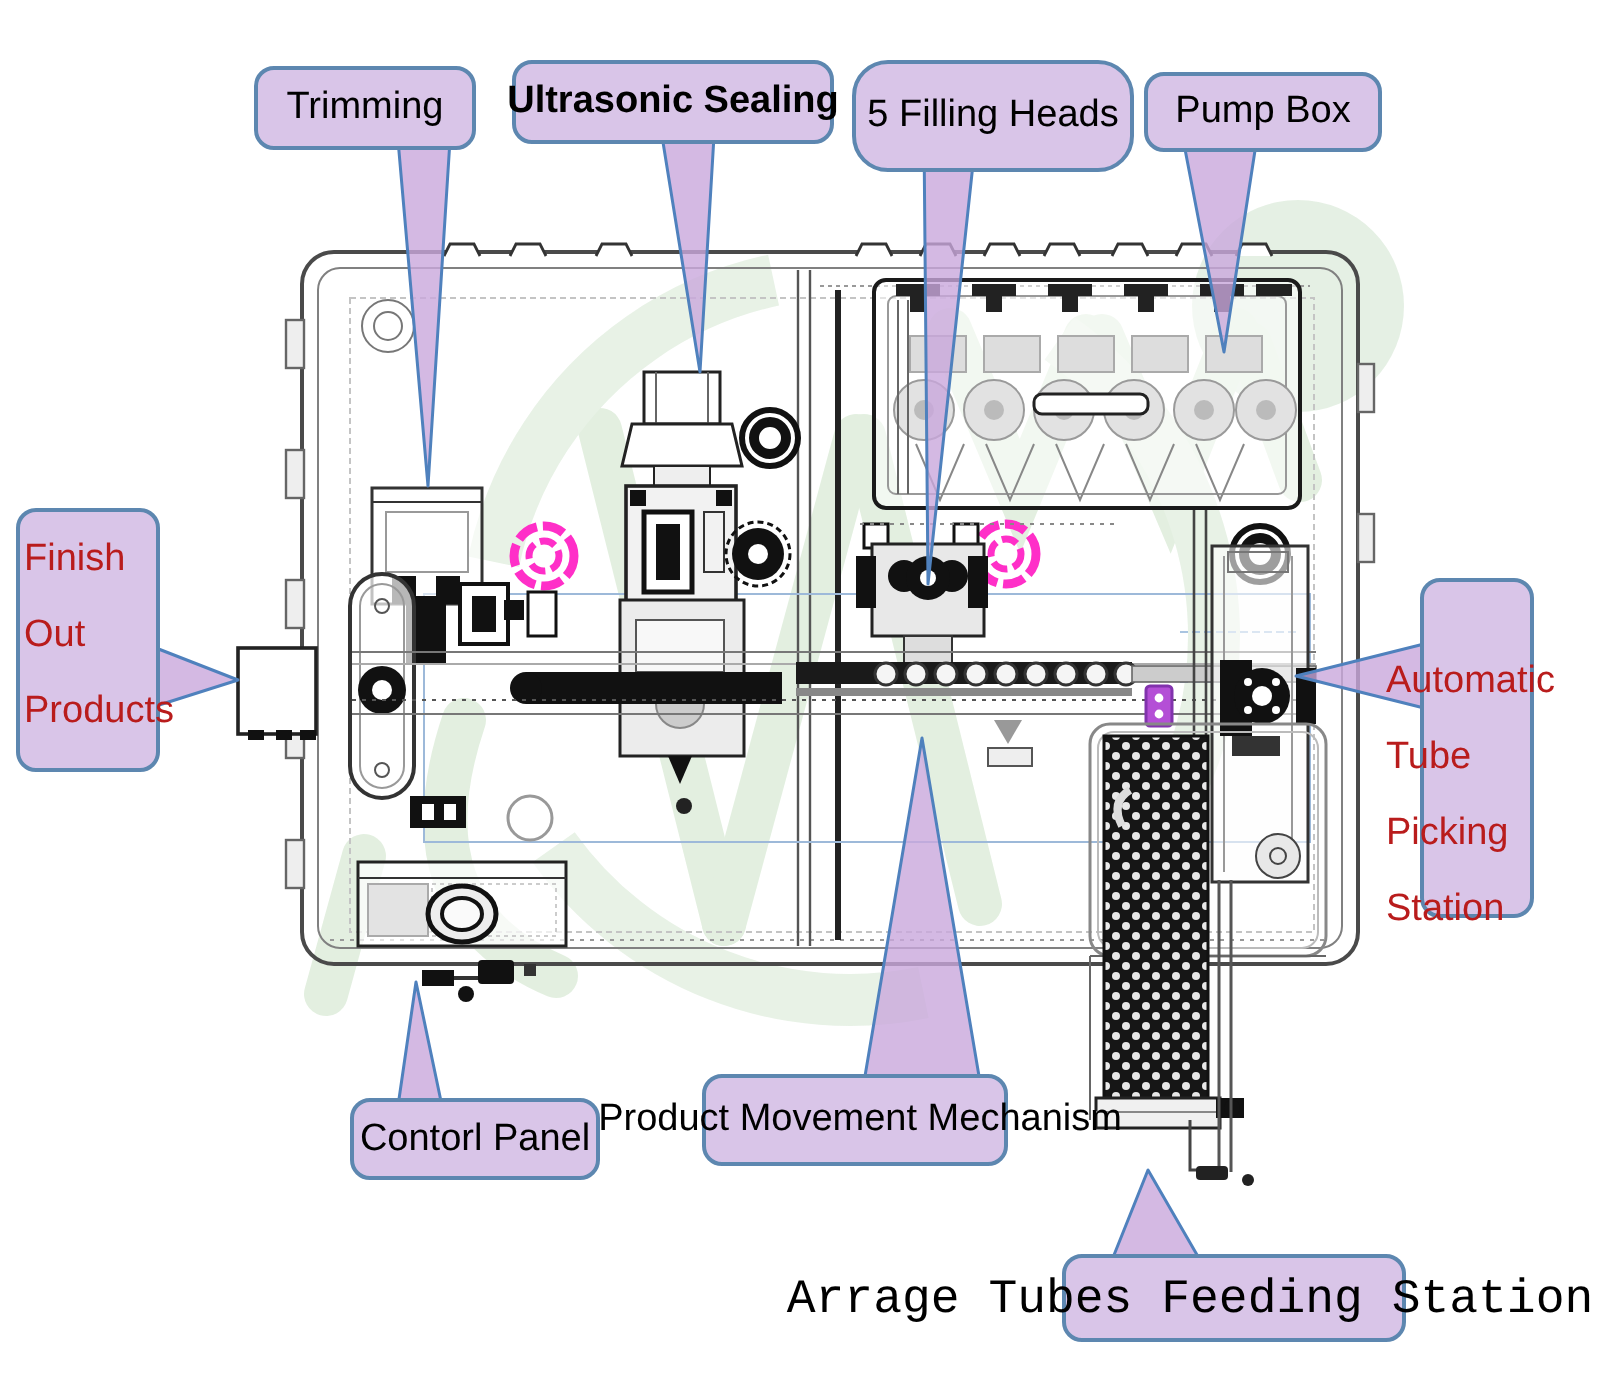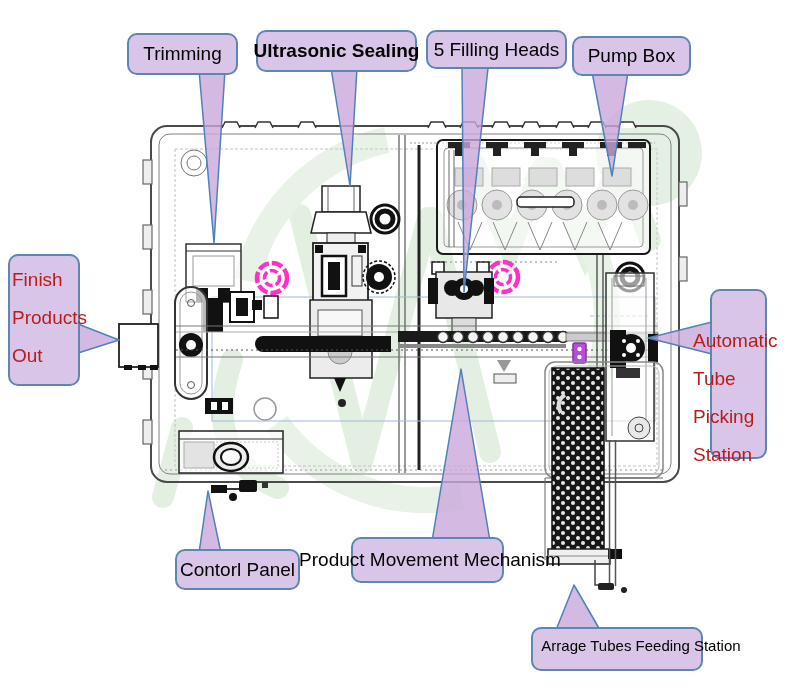--- a/index.html
+++ b/index.html
@@ -353,50 +353,50 @@
   </svg>
 
   <div class="callout" style="left:127px; top:33px; width:111px; height:42px;">
     <span>Trimming</span>
   </div>
 
   <div class="callout" style="left:256px; top:30px; width:161px; height:42px;font-weight:bold;">
     <span>Ultrasonic Sealing</span>
   </div>
 
-  <div class="callout" style="left:426px; top:30px; width:141px; height:39px;">
+  <div class="callout" style="left:426px; top:30px; width:141px; height:56px;border-radius:18px;">
     <span>5 Filling Heads</span>
   </div>
 
   <div class="callout" style="left:572px; top:36px; width:119px; height:40px;">
     <span>Pump Box</span>
   </div>
 
   <div class="callout empty-box" style="left:8px; top:254px; width:72px; height:132px;"></div>
   <div class="callout-lines" style="left:12px; top:261px;">
     <span>Finish</span>
+    <span>Out</span>
     <span>Products</span>
-    <span>Out</span>
   </div>
 
   <div class="callout empty-box" style="left:710px; top:289px; width:57px; height:170px;"></div>
   <div class="callout-lines" style="left:693px; top:298px;margin-top:24px;">
     <span>Automatic</span>
     <span>Tube</span>
     <span>Picking</span>
     <span>Station</span>
   </div>
 
   <div class="callout" style="left:175px; top:549px; width:125px; height:41px;">
     <span>Contorl Panel</span>
   </div>
 
   <div class="callout empty-box" style="left:351px; top:537px; width:153px; height:46px;"></div>
   <div class="callout-text" style="left:305px; top:549px; width:250px; height:24px;">
     <span>Product Movement Mechanism</span>
   </div>
 
   <div class="callout empty-box" style="left:531px; top:627px; width:172px; height:44px;"></div>
-  <div class="callout-text" style="left:486px; top:637px; width:310px; height:26px; font-size:15px;">
+  <div class="callout-text" style="left:440px; top:637px; width:310px; height:26px; font-size:24px;font-family:Liberation Mono, monospace;">
     <span>Arrage Tubes Feeding Station</span>
   </div>
 
 </div>
 
 </body></html>

